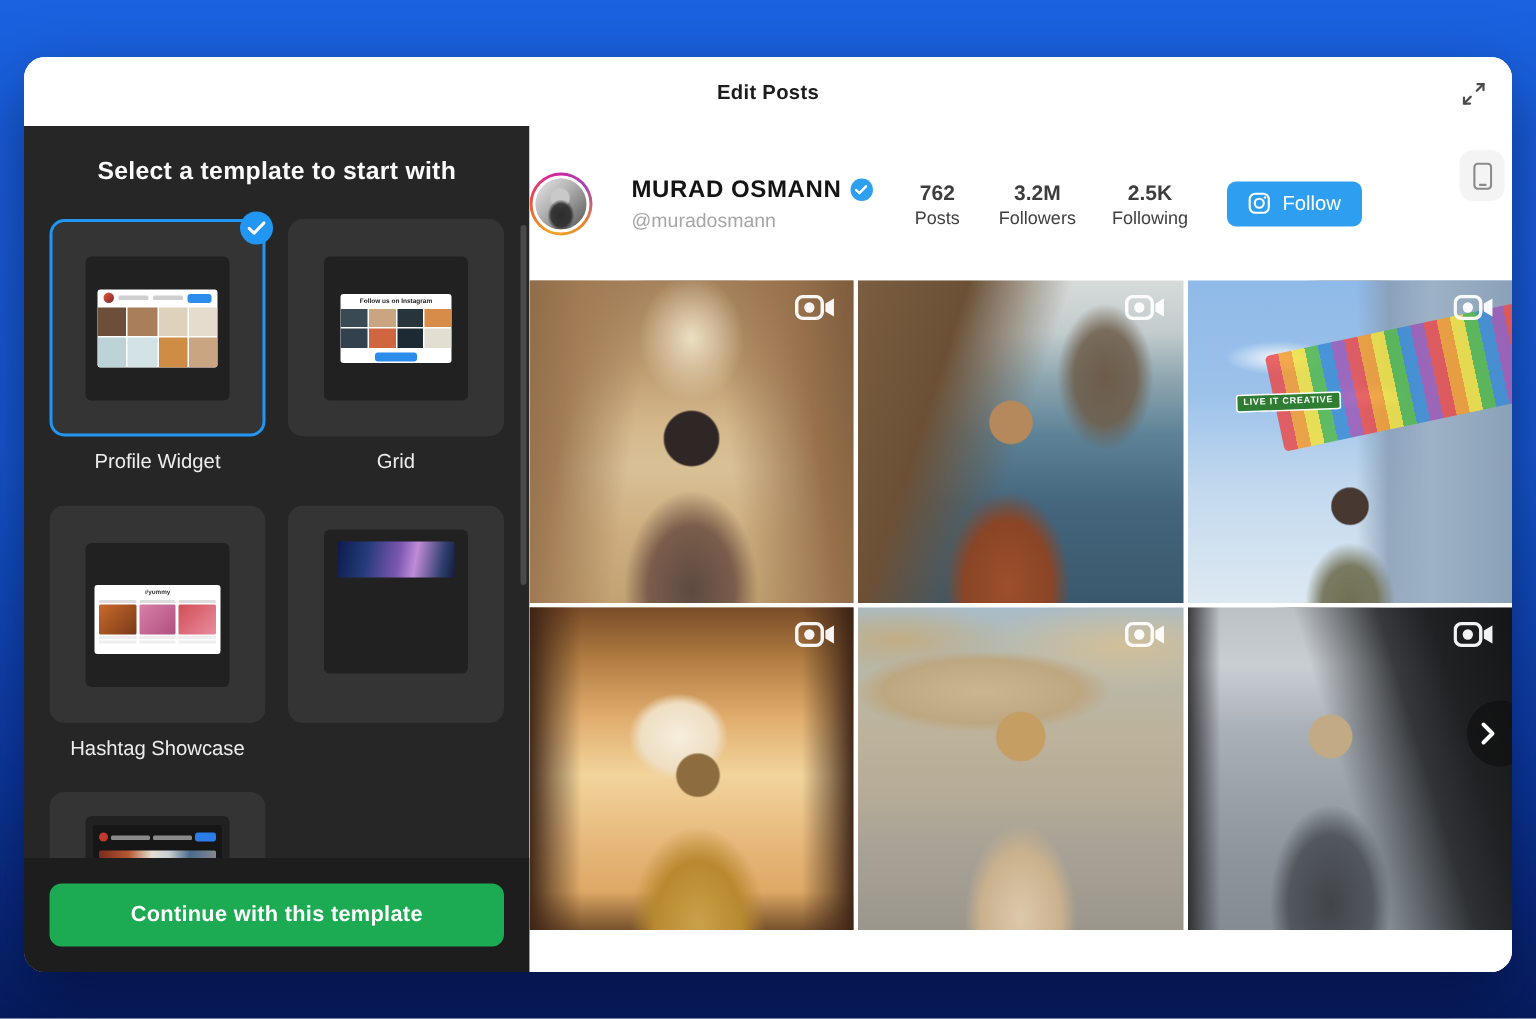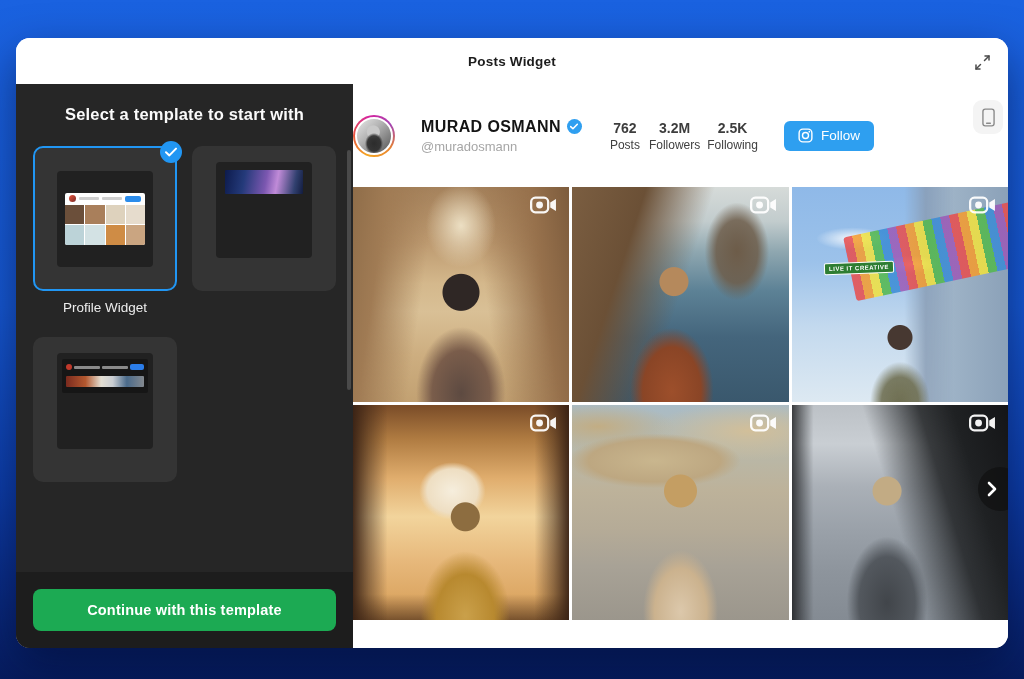--- a/index.html
+++ b/index.html
@@ -109,21 +109,21 @@
   .avatar-img{width:100%;height:100%;border-radius:50%;border:2px solid #fff;box-sizing:border-box;
     background:
       radial-gradient(ellipse 12px 14px at 50% 72%,#2c2c2c 0%,rgba(44,44,44,.9) 55%,rgba(44,44,44,0) 75%),
       radial-gradient(circle 7px at 48% 38%,#c9c9c9 0 6px,rgba(201,201,201,0) 7px),
       linear-gradient(135deg,#e8e8e8 0%,#b5b5b5 40%,#7d7d7d 75%,#565656 100%);}
   .id-block{display:flex;flex-direction:column;justify-content:center;}
   .name-row{display:flex;align-items:center;gap:6px;}
   .profile-name{font-size:16px;font-weight:700;color:#141414;letter-spacing:.4px;}
   .verified-badge{width:15px;height:15px;border-radius:50%;background:#2f9ff0;display:flex;align-items:center;justify-content:center;flex:none;}
   .profile-handle{font-size:13px;color:#a6a6a6;margin-top:3px;}
-  .stats{display:flex;gap:7px;}
+  .stats{display:flex;gap:24px;}
   .stat{text-align:center;min-width:34px;}
   .stat-value{font-size:14px;font-weight:700;color:#3d3d3d;}
   .stat-label{font-size:12px;color:#404040;margin-top:2px;}
   .follow-btn{display:flex;align-items:center;gap:8px;height:30px;padding:0 14px;border:none;border-radius:6px;
     background:#2e9ff0;color:#fff;font-size:13.5px;font-weight:500;font-family:inherit;cursor:pointer;}
 
   .photo-grid{flex:none;height:433px;display:grid;grid-template-columns:repeat(3,1fr);grid-auto-rows:1fr;gap:3px;background:#fff;}
   .tile{position:relative;overflow:hidden;cursor:pointer;}
   .video-icon{position:absolute;top:9px;right:12px;width:27px;height:18px;opacity:.95;pointer-events:none;}
 
@@ -178,21 +178,21 @@
     background:#f4f4f4;display:flex;align-items:center;justify-content:center;cursor:pointer;z-index:4;}
   .next-btn{position:absolute;top:383px;right:-14px;width:44px;height:44px;border:none;border-radius:50%;
     background:rgba(15,15,15,.62);display:flex;align-items:center;justify-content:flex-start;padding-left:9px;
     cursor:pointer;z-index:4;box-sizing:border-box;}
 </style>
 </head>
 <body>
 
 <div class="modal">
   <div class="modal-header">
-    <div class="modal-title">Posts Widget</div>
+    <div class="modal-title">Edit Posts</div>
     <button class="expand-btn">
       <svg width="19" height="19" viewBox="0 0 19 19" fill="none" stroke="#4a4a4a" stroke-width="1.5" stroke-linecap="round" stroke-linejoin="round">
         <path d="M11.5 7.5 L16 3"></path>
           <path d="M12 3 h4 v4"></path>
         <path d="M7.5 11.5 L3 16"></path>
           <path d="M3 12 v4 h4"></path>
       </svg>
     </button>
   </div>
 
@@ -229,22 +229,77 @@
                       <i></i>
                       <i></i>
                     </div>
                   </div>
               </div>
             </div>
           </div>
           <div class="tpl-label">Profile Widget</div>
         </div>
 
-
-
+        <div class="tpl-item">
+          <div class="tpl-card">
+            <div class="thumb">
+              <div class="mini mini-grid">
+                <div class="gw">
+                  <div class="gcap">Follow us on Instagram</div>
+                  <div class="mg">
+                      <i></i>
+                      <i></i>
+                      <i></i>
+                      <i></i>
+                      <i></i>
+                      <i></i>
+                      <i></i>
+                      <i></i>
+                    </div>
+                  <div class="gpill"></div>
+                </div>
+              </div>
+            </div>
+          </div>
+          <div class="tpl-label">Grid</div>
+        </div>
+
+
+        <div class="tpl-item">
+          <div class="tpl-card">
+            <div class="thumb">
+              <div class="mini mini-hashtag">
+                <div class="hw">
+                  <div class="hcap">#yummy</div>
+                  <div class="hrow">
+                    <div class="hc">
+                        <i class="b"></i>
+                        <i class="im"></i>
+                        <i class="s"></i>
+                        <i class="s"></i>
+                      </div>
+                    <div class="hc">
+                        <i class="b"></i>
+                        <i class="im"></i>
+                        <i class="s"></i>
+                        <i class="s"></i>
+                      </div>
+                    <div class="hc">
+                        <i class="b"></i>
+                        <i class="im"></i>
+                        <i class="s"></i>
+                        <i class="s"></i>
+                      </div>
+                  </div>
+                </div>
+              </div>
+            </div>
+          </div>
+          <div class="tpl-label">Hashtag Showcase</div>
+        </div>
 
         <div class="tpl-item row3">
           <div class="tpl-card">
             <div class="thumb">
               <div class="mini">
                   <div class="nb"></div>
                 </div>
             </div>
           </div>
         </div>

